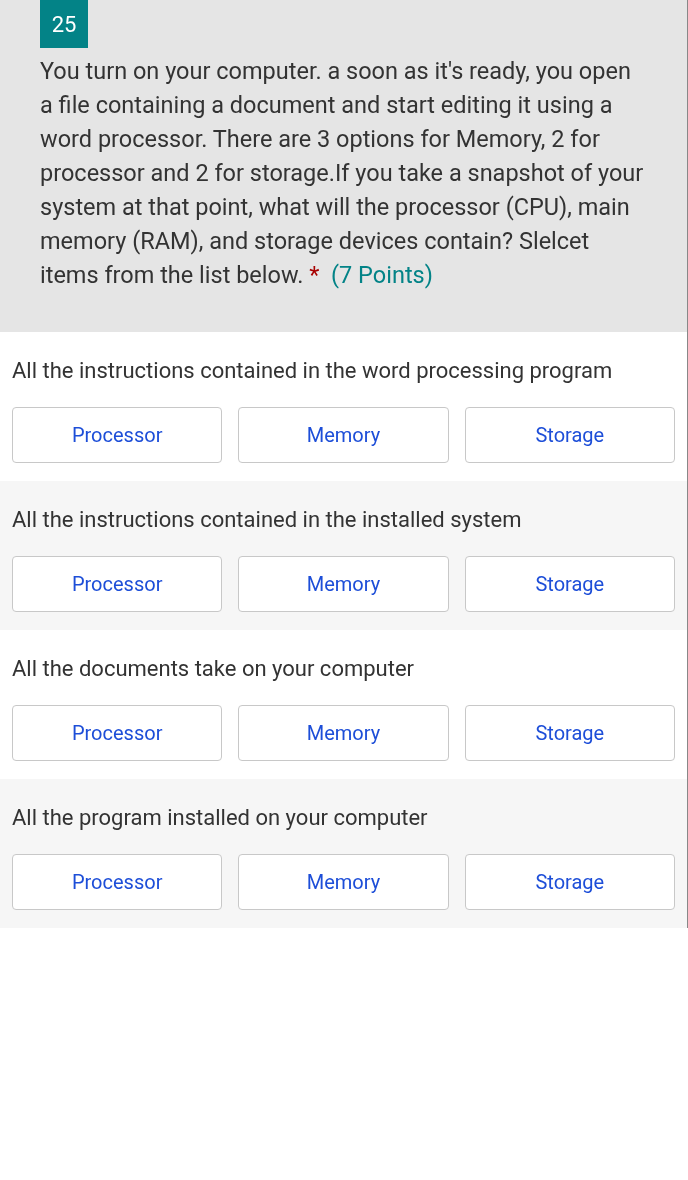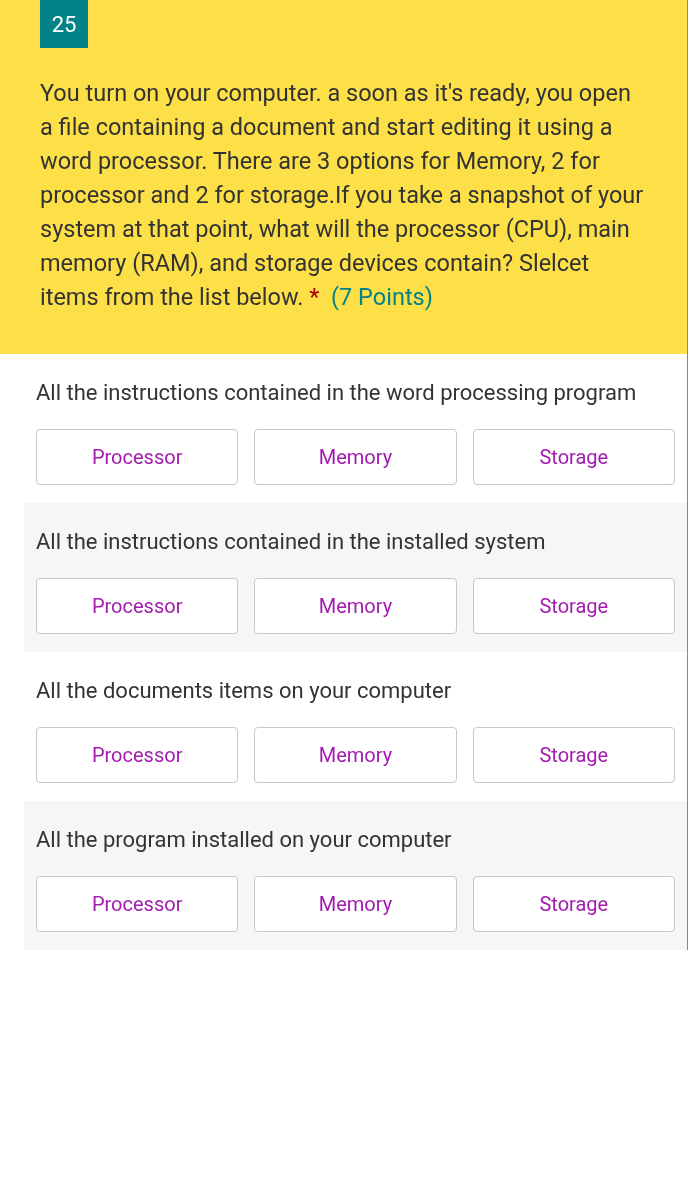--- a/index.html
+++ b/index.html
@@ -4,50 +4,49 @@
 <style>
   * { box-sizing: border-box; }
   body {
     margin: 0;
     font-family: -apple-system, BlinkMacSystemFont, "Segoe UI", Roboto, Arial, sans-serif;
     background: #fff;
     color: #333;
     width: 688px;
   }
   .question-header {
-    background: #fde047;
+    background: #e5e5e5;
     padding: 0 40px 40px 40px;
     border-right: 1px solid #888;
   }
   .qnum-row {
     display: flex;
     align-items: flex-start;
   }
   .qnum {
     background: #038387;
     color: #fff;
     width: 48px;
     height: 48px;
     display: flex;
     align-items: center;
     justify-content: center;
     font-size: 22px;
     font-weight: 400;
   }
   .qtext {
-    margin-top: 28px;
+    margin-top: 6px;
     font-size: 23.5px;
     line-height: 1.45;
     color: #333;
   }
   .req { color: #a80000; }
   .points { color: #038387; }
   .sections {
     border-right: 1px solid #888;
-    padding-left: 24px;
   }
   .section {
     padding: 24px 12px 18px 12px;
   }
   .section:nth-child(odd) {
     background: #fff;
   }
   .section:nth-child(even) {
     background: #f6f6f6;
   }
@@ -64,21 +63,21 @@
   .opt {
     flex: 1;
     border: 1px solid #c8c8c8;
     border-radius: 4px;
     background: #fff;
     height: 56px;
     display: flex;
     align-items: center;
     justify-content: center;
     font-size: 20px;
-    color: #a21caf;
+    color: #1d4ed8;
     cursor: pointer;
     user-select: none;
   }
 </style>
 </head>
 <body>
 
 <div class="question-header">
   <div class="qnum-row">
     <div class="qnum">25</div>
@@ -104,21 +103,21 @@
   <div class="section">
     <div class="item-label">All the instructions contained in the installed system</div>
     <div class="opts">
       <div class="opt">Processor</div>
       <div class="opt">Memory</div>
       <div class="opt">Storage</div>
     </div>
   </div>
 
   <div class="section">
-    <div class="item-label">All the documents items on your computer</div>
+    <div class="item-label">All the documents take on your computer</div>
     <div class="opts">
       <div class="opt">Processor</div>
       <div class="opt">Memory</div>
       <div class="opt">Storage</div>
     </div>
   </div>
 
   <div class="section">
     <div class="item-label">All the program installed on your computer</div>
     <div class="opts">

